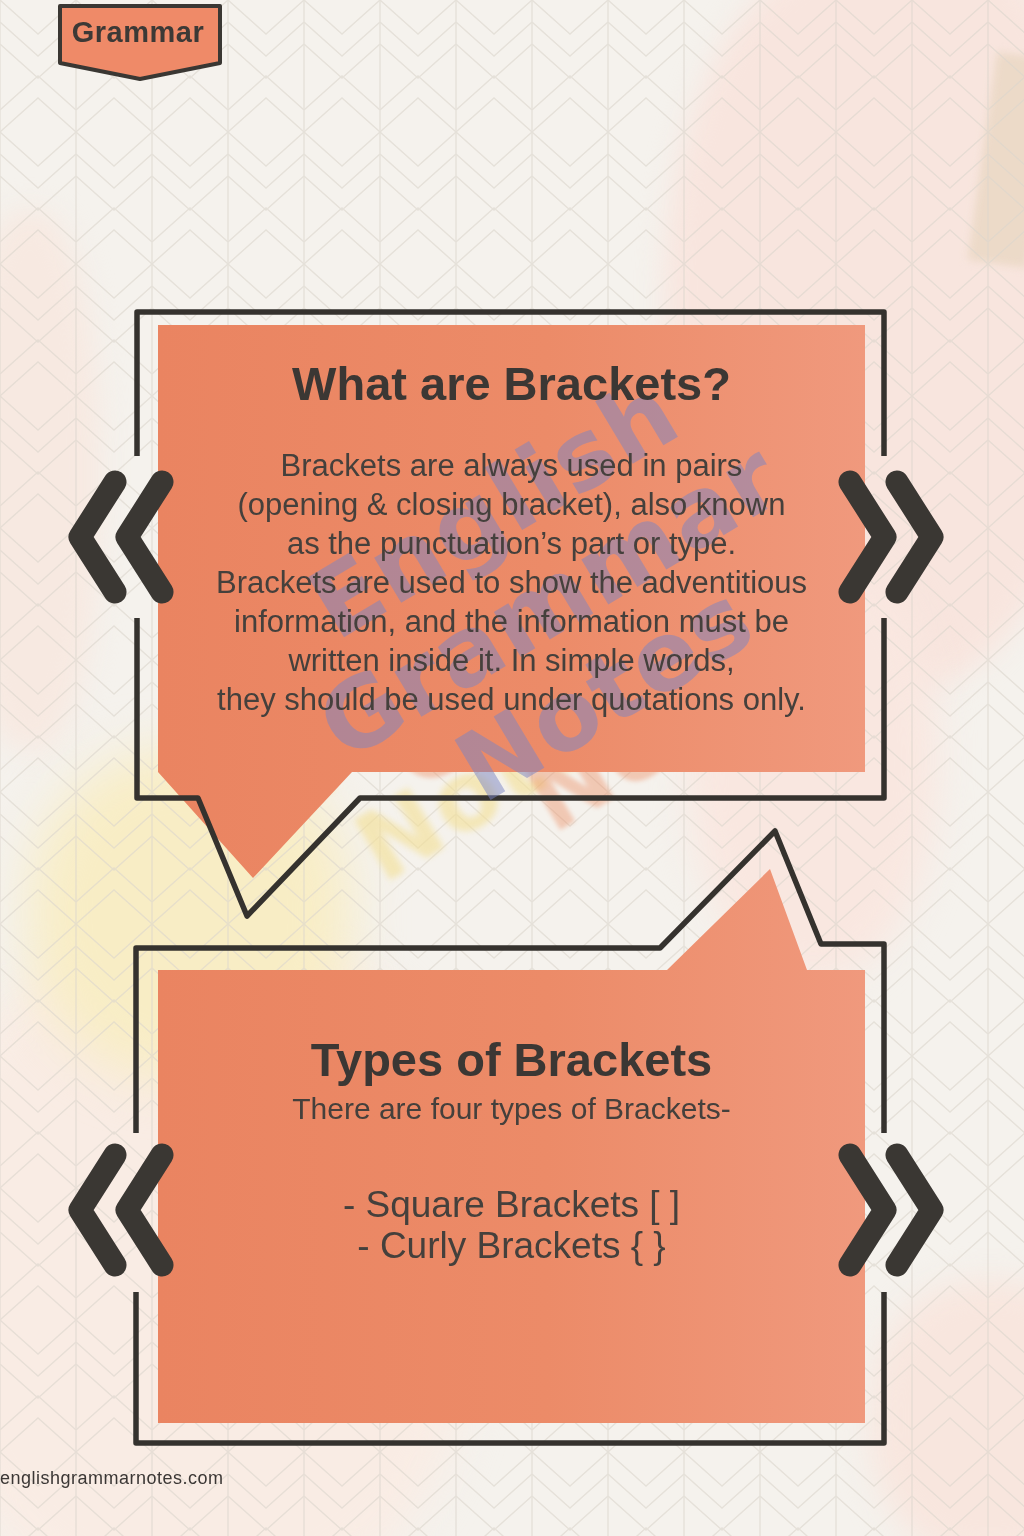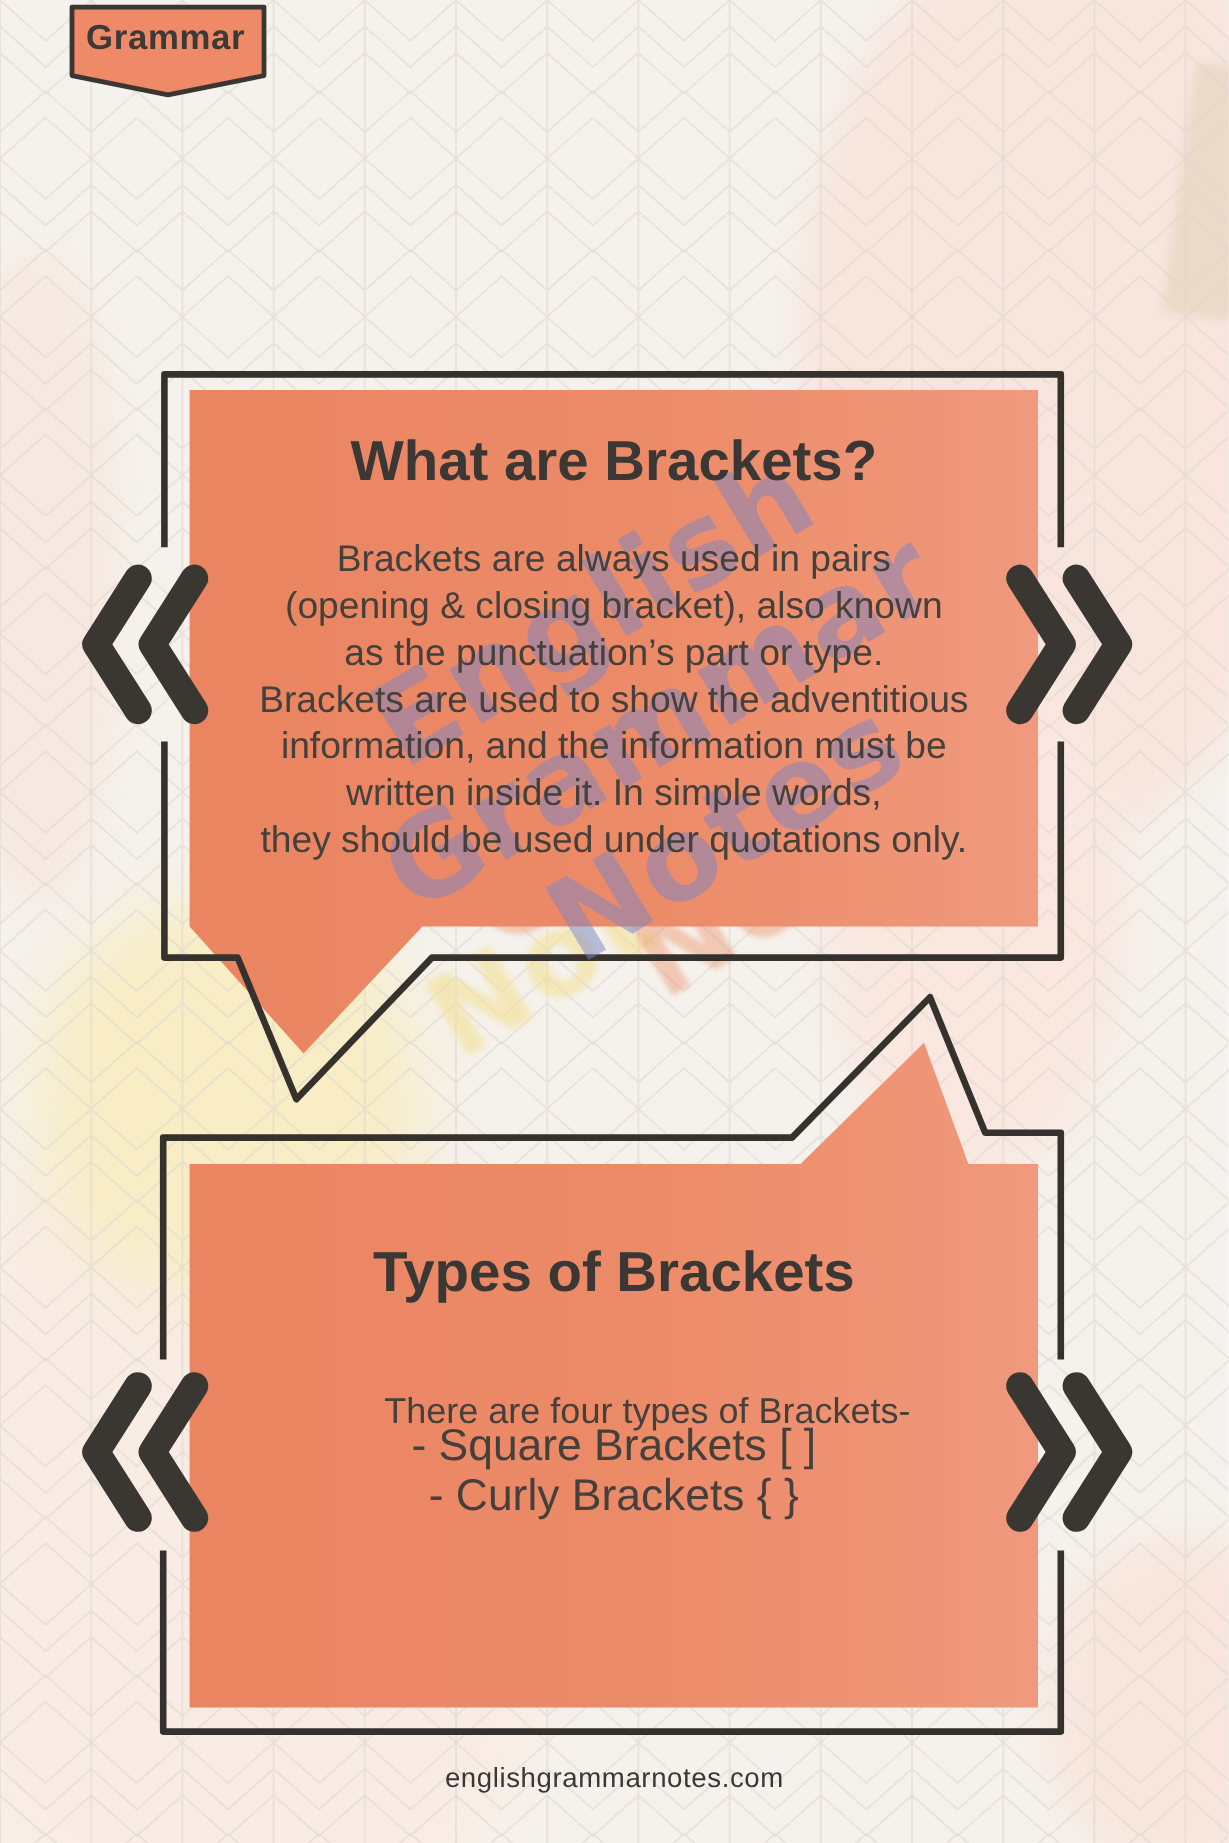--- a/index.html
+++ b/index.html
@@ -44,26 +44,26 @@
   .title{
     font-family:"DejaVu Sans", sans-serif;font-weight:bold;
     font-size:118px;line-height:1.05;color:#3d4263;
     transform:scaleX(.67);transform-origin:center;letter-spacing:-2px;
   }
   
   .btext{left:158px;width:707px;text-align:center;color:#45403c;}
   .h1{top:356px;font-size:47px;font-weight:bold;color:#3b3734;}
   .body1{top:446px;font-size:31px;line-height:39px;white-space:pre-line;}
   .h2{top:1032px;font-size:47px;font-weight:bold;color:#3b3734;}
-  .sub2{top:1160px;font-size:30px;margin-left:28px;}
+  .sub2{top:1092px;font-size:30px;}
   .list2{top:1184px;font-size:37px;line-height:41px;}
   
   .footer{
-    left:0;top:1468px;width:1024px;text-align:center;
-    font-size:23px;color:#3b3735;letter-spacing:.5px;
+    left:0;top:1468px;width:1024px;
+    font-size:18px;color:#3b3735;letter-spacing:.5px;
   }
 </style>
 </head>
 <body>
 
 <div class="canvas">
 
   <div class="blob blob-pink-right"></div>
   <div class="blob blob-pink-mid"></div>
   <div class="blob blob-warm-bl"></div>

